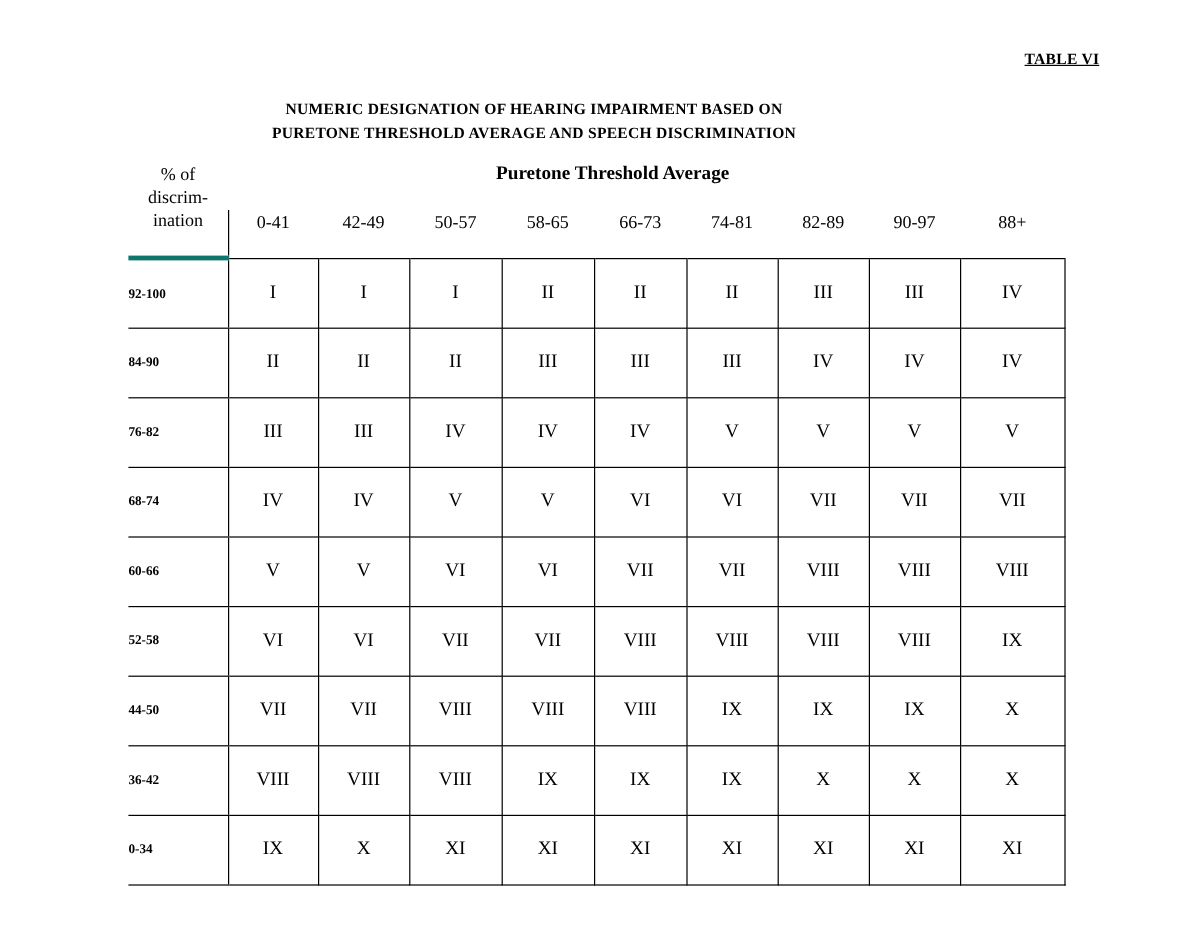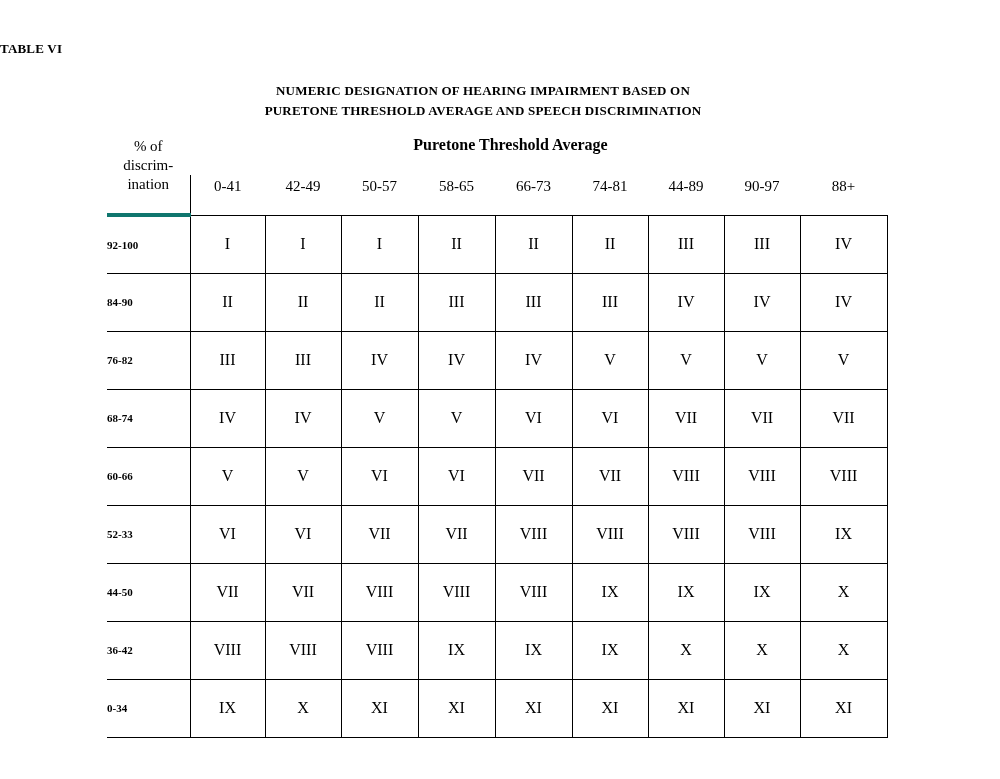--- a/index.html
+++ b/index.html
@@ -6,25 +6,25 @@
   html, body {
     width: 1000px; height: 779px;
     background: #ffffff;
     color: #000000;
     font-family: "Liberation Serif", "DejaVu Serif", serif;
   }
   .page { position: relative; width: 1000px; height: 779px; background: #ffffff; overflow: hidden; }
 
   .doc-title {
     position: absolute; top: 41px; left: 0; width: 916px;
-    text-align: left; font-weight: bold; font-size: 13px; letter-spacing: 0.2px;
+    text-align: right; font-weight: bold; font-size: 13px; letter-spacing: 0.2px; text-decoration: underline;
   }
   .doc-subtitle {
     position: absolute; left: 0; width: 890px;
-    text-align: center; font-weight: bold; font-size: 13px; letter-spacing: 0.2px; margin-left: 38px;
+    text-align: center; font-weight: bold; font-size: 13px; letter-spacing: 0.2px;
   }
   .sub1 { top: 83px; }
   .sub2 { top: 103px; }
 
   table.vi-table {
     position: absolute; left: 107px; top: 133px;
     width: 780px;
     border-collapse: collapse;
     table-layout: fixed;
   }
@@ -99,21 +99,21 @@
         </th>
         <th class="group-header" colspan="9">Puretone Threshold Average</th>
       </tr>
       <tr>
         <th class="col-header first">0-41</th>
         <th class="col-header">42-49</th>
         <th class="col-header">50-57</th>
         <th class="col-header">58-65</th>
         <th class="col-header">66-73</th>
         <th class="col-header">74-81</th>
-        <th class="col-header">44-89</th>
+        <th class="col-header">82-89</th>
         <th class="col-header">90-97</th>
         <th class="col-header">88+</th>
       </tr>
     </thead>
     <tbody>
         <tr>
           <th class="row-label">92-100</th>
           <td class="cell">I</td>
           <td class="cell">I</td>
           <td class="cell">I</td>
@@ -166,21 +166,21 @@
           <td class="cell">V</td>
           <td class="cell">VI</td>
           <td class="cell">VI</td>
           <td class="cell">VII</td>
           <td class="cell">VII</td>
           <td class="cell">VIII</td>
           <td class="cell">VIII</td>
           <td class="cell">VIII</td>
         </tr>
         <tr>
-          <th class="row-label">52-33</th>
+          <th class="row-label">52-58</th>
           <td class="cell">VI</td>
           <td class="cell">VI</td>
           <td class="cell">VII</td>
           <td class="cell">VII</td>
           <td class="cell">VIII</td>
           <td class="cell">VIII</td>
           <td class="cell">VIII</td>
           <td class="cell">VIII</td>
           <td class="cell">IX</td>
         </tr>

